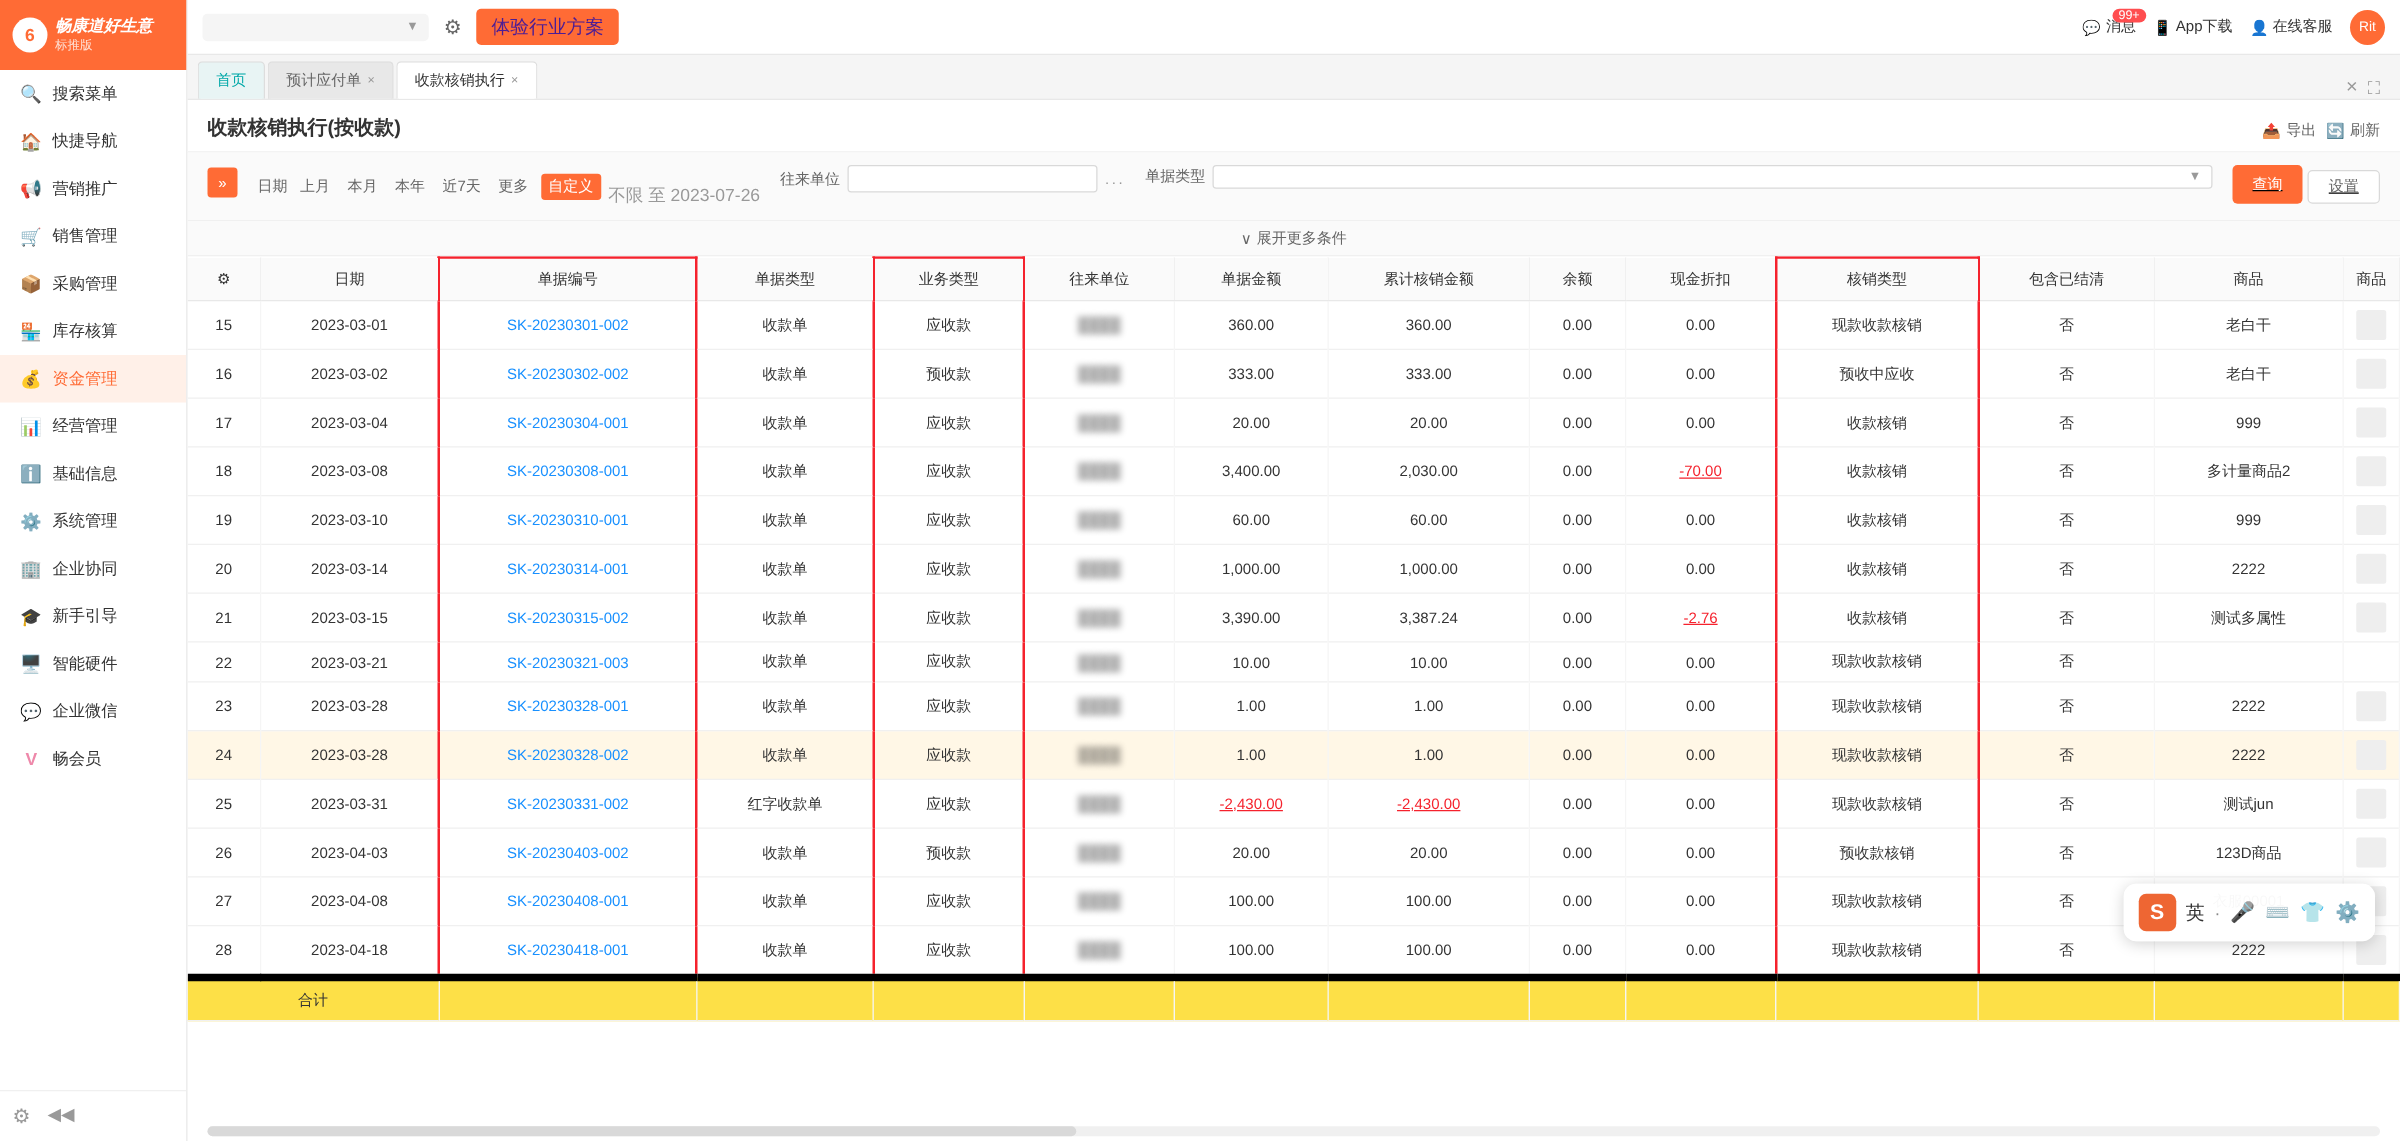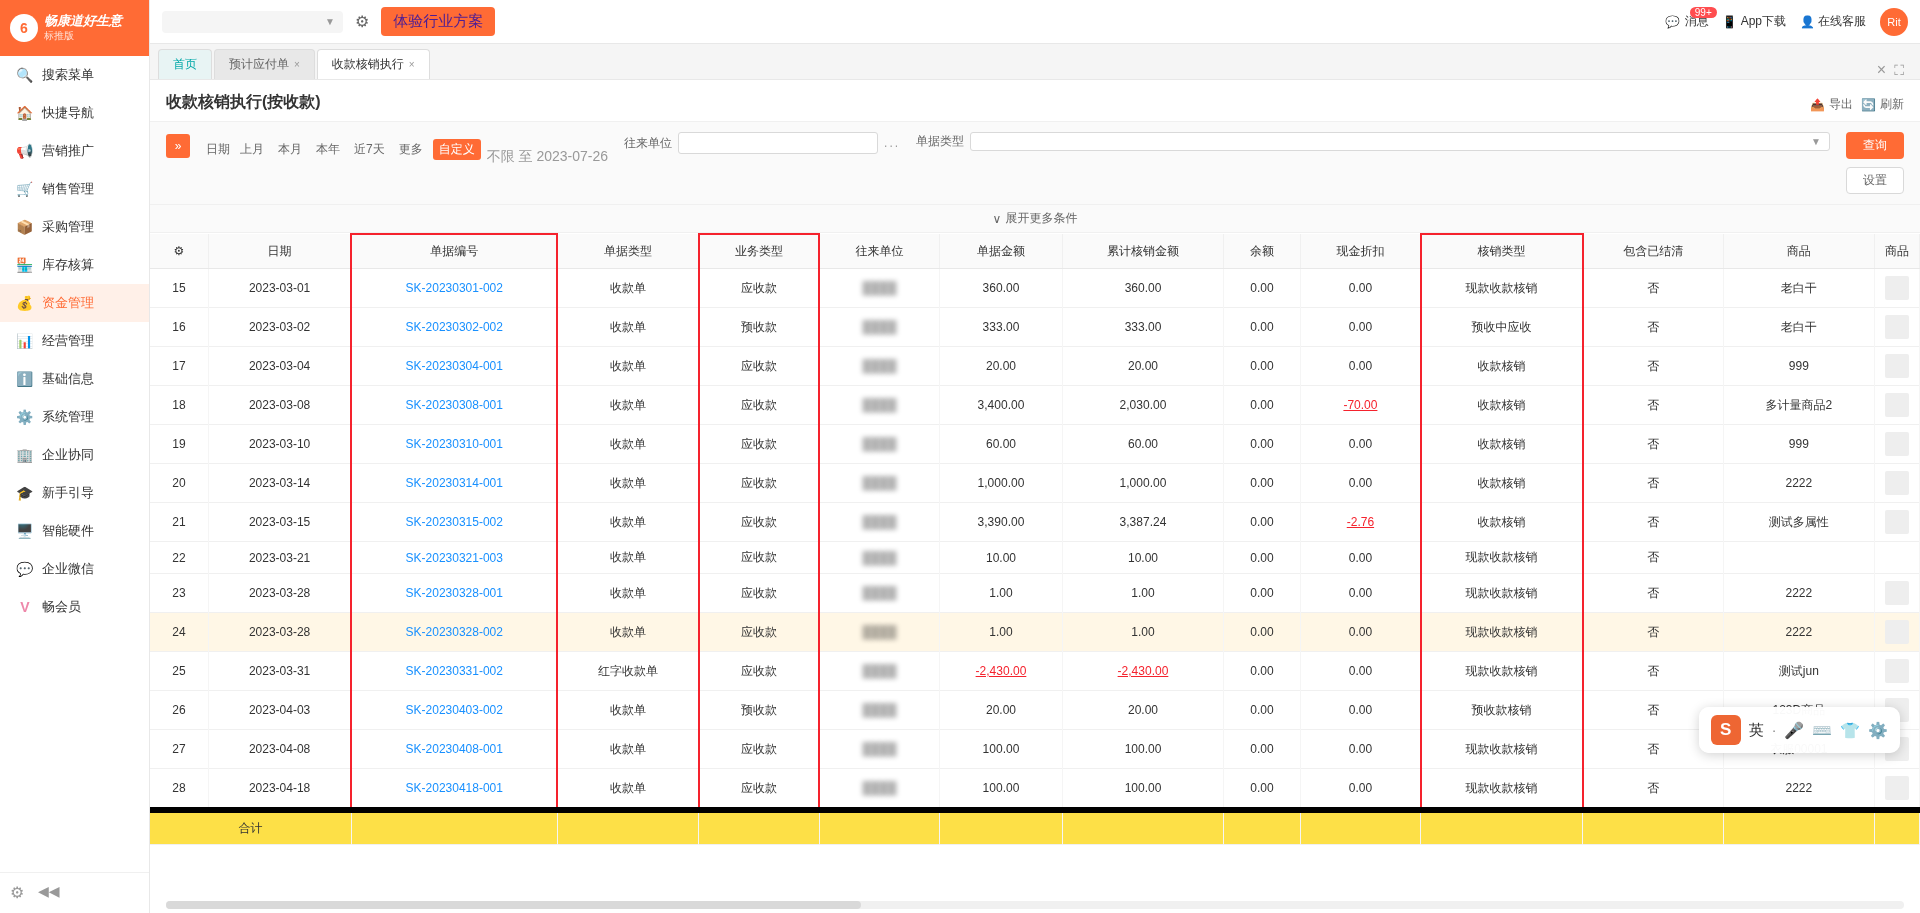--- a/index.html
+++ b/index.html
@@ -262,21 +262,21 @@
         <input class="filter-input" type="text" value="" style="">
         <span class="filter-dots">...</span>
       </div>
       <div class="filter-type">
         <span class="filter-label">单据类型</span>
         <div class="filter-select-wrap">
           <span class="filter-select-text"></span>
           <span class="filter-chevron">▼</span>
         </div>
       </div>
-      <div style="display:flex;flex-direction:column;gap:4px;margin-left:auto;">
+      <div style="display:flex;flex-direction:row;gap:4px;margin-left:auto;text-decoration:underline;">
         <button class="query-btn">查询</button>
         <button class="setting-btn">设置</button>
       </div>
     </div>
 
     <div class="expand-row">
       <span class="expand-btn">
         <span>∨</span>
         <span>展开更多条件</span>
       </span>

